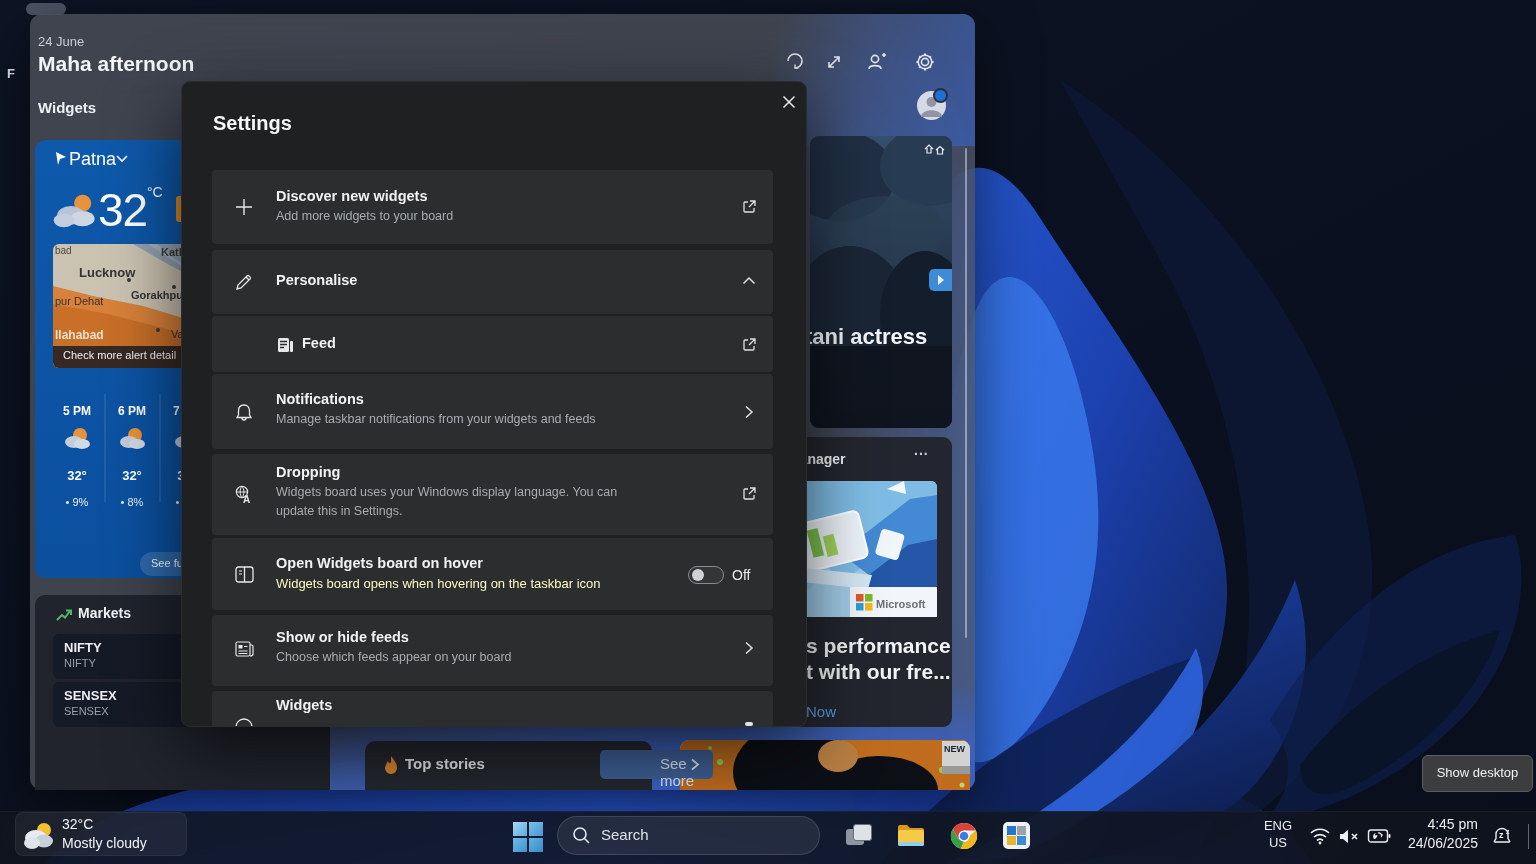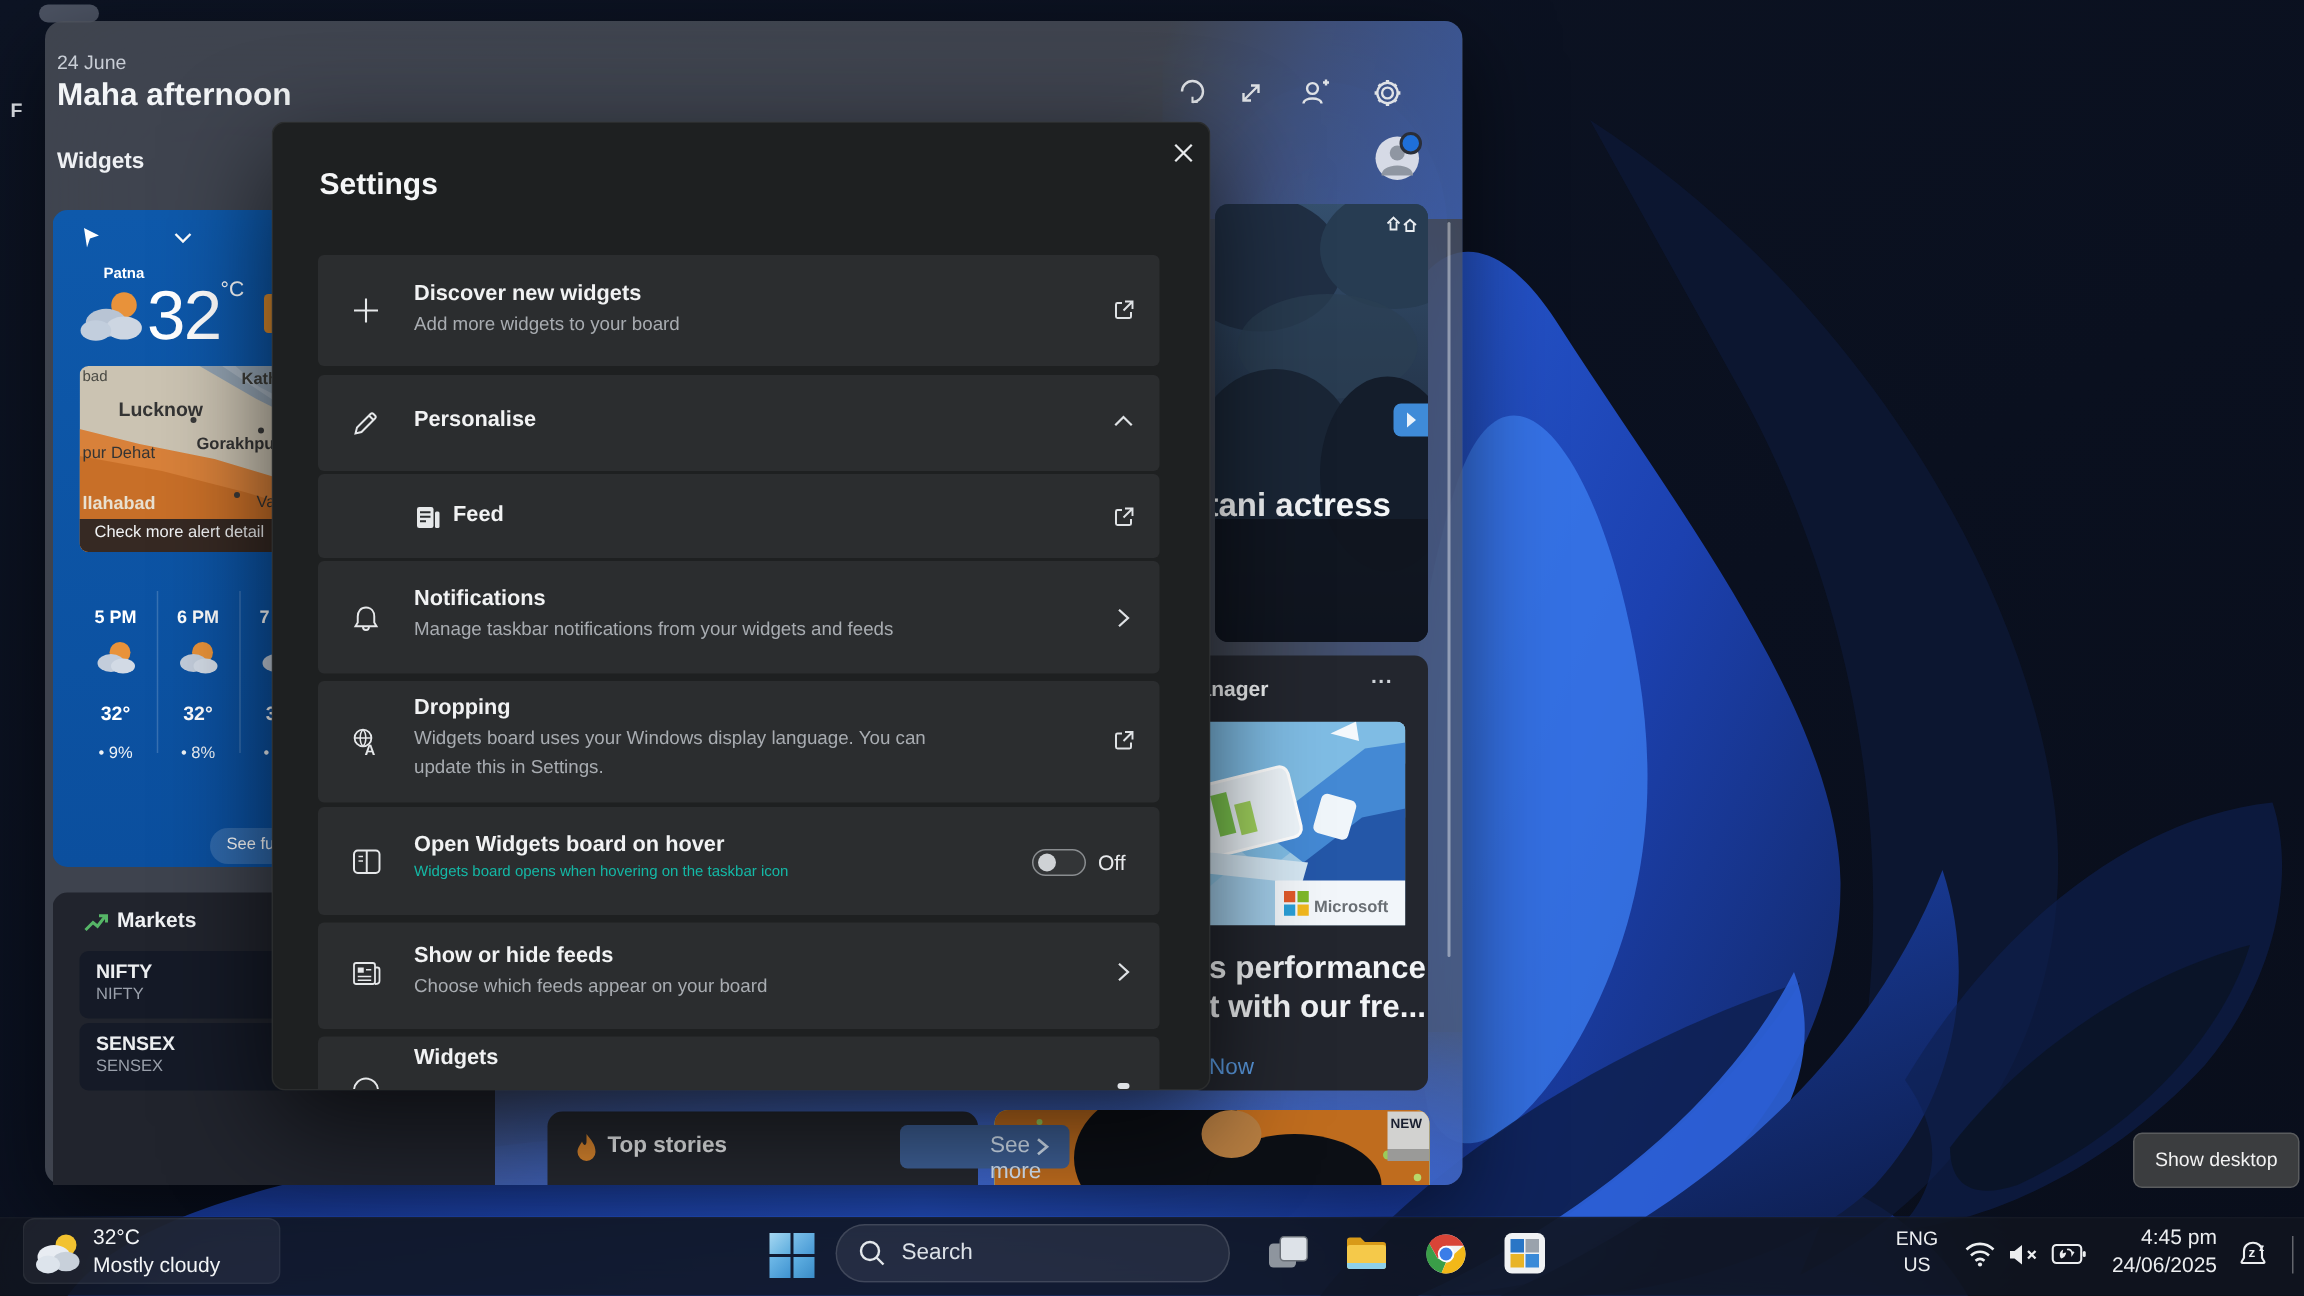--- a/index.html
+++ b/index.html
@@ -92,21 +92,21 @@
     <circle cx="14.5" cy="11" r="5" fill="#8f96a2"></circle>
     <path d="M 4,26 C 4,17 25,17 25,26" fill="#8f96a2"></path>
   </svg>
   <div class="abs" style="left:903px;top:74px;width:15px;height:15px;border-radius:50%;background:#1f6fd8;border:2px solid #2a2e38;"></div>
 </div>
 
 <div class="abs" style="left:35px;top:140px;width:300px;height:438px;border-radius:10px;background:linear-gradient(180deg,#0e59ab,#0b4f9e);z-index:3;overflow:hidden;">
   <svg class="abs" style="left:14px;top:8px" width="120" height="24" viewBox="0 0 120 24">
     <path d="M 7,4 L 17,9 L 11,11 L 9,17 Z" fill="#fff"></path>
   </svg>
-  <div class="abs" style="left:34px;top:9px;color:#fff;font-size:10px;font-weight:bold;margin-top:28px;">Patna</div>
+  <div class="abs" style="left:34px;top:9px;color:#fff;font-size:18px;font-weight:normal;">Patna</div>
   <svg class="abs" style="left:80px;top:14px" width="14" height="10" viewBox="0 0 14 10">
         <path d="M 2,2 L 7,7 L 12,2" stroke="#fff" stroke-width="1.6" fill="none"></path>
       </svg>
 
   <svg class="abs" style="left:17px;top:50px" width="46" height="42" viewBox="0 0 54 46">
     <circle cx="36" cy="14" r="10" fill="#e8923a"></circle>
     <ellipse cx="22" cy="28" rx="16" ry="11" fill="#b8c4d4"></ellipse>
     <ellipse cx="36" cy="32" rx="14" ry="9" fill="#cdd6e2"></ellipse>
     <ellipse cx="14" cy="34" rx="12" ry="8" fill="#c2cedd"></ellipse>
   </svg>
@@ -255,21 +255,21 @@
   <div class="abs" style="left:14px;top:197px;color:#f2f4f6;font-size:21px;font-weight:bold;">s performance</div>
   <div class="abs" style="left:14px;top:223px;color:#f2f4f6;font-size:21px;font-weight:bold;">t with our fre...</div>
   <div class="abs" style="left:14px;top:266px;color:#5a9ae0;font-size:15px;">Now</div>
 </div>
 
 <div class="abs" style="left:365px;top:741px;width:287px;height:49px;border-radius:10px 10px 0 0;background:#24272e;z-index:3;"></div>
 <svg class="abs" style="left:383px;top:755px;z-index:3" width="16" height="20" viewBox="0 0 16 20">
   <path d="M 8,1 C 11,5 14,8 14,13 A 6,6 0 0 1 2,13 C 2,10 4,8 5,6 C 6,9 8,9 8,6 C 8,4 8,2 8,1 Z" fill="#d8852e"></path>
 </svg>
 <div class="abs" style="left:405px;top:755px;color:#e8eaec;font-size:15px;font-weight:bold;z-index:3;">Top stories</div>
-<div class="abs" style="left:663px;top:740px;width:290px;height:50px;border-radius:9px 9px 0 0;background:#fde047;z-index:3;overflow:hidden;">
+<div class="abs" style="left:680px;top:740px;width:290px;height:50px;border-radius:9px 9px 0 0;background:#fde047;z-index:3;overflow:hidden;">
   <svg width="290" height="50" viewBox="0 0 290 50">
     <rect width="290" height="50" fill="#bf6c1e"></rect>
     <ellipse cx="115" cy="32" rx="62" ry="48" fill="#0c0f15"></ellipse>
     <ellipse cx="200" cy="50" rx="58" ry="34" fill="#0c0f15"></ellipse>
     <ellipse cx="158" cy="16" rx="20" ry="16" fill="#b97f42"></ellipse>
     <circle cx="40" cy="22" r="3" fill="#9acb5a"></circle>
         <circle cx="262" cy="30" r="3" fill="#9acb5a"></circle>
     <circle cx="282" cy="45" r="2.5" fill="#b8d86a"></circle>
         <circle cx="30" cy="8" r="2" fill="#9acb5a"></circle>
     <rect x="262" y="1" width="28" height="25" fill="#d2d2d0"></rect>
@@ -345,21 +345,21 @@
         <path d="M 7,3 L 4,3 Q 3,3 3,4 L 3,12 Q 3,13 4,13 L 12,13 Q 13,13 13,12 L 13,9 M 9,2 L 14,2 L 14,7 M 14,2 L 8,8" stroke="#dfe2e5" stroke-width="1.3" fill="none"></path>
       </svg>
 
   <div class="abs" style="left:30px;top:456px;width:561px;height:72px;background:#2b2d2f;border-radius:4px;"></div>
   <svg class="abs" style="left:53px;top:484px" width="19" height="17" viewBox="0 0 19 17">
     <rect x="1" y="1" width="17" height="15" rx="2.5" stroke="#e6e8ea" stroke-width="1.3" fill="none"></rect>
     <line x1="9.5" y1="1" x2="9.5" y2="16" stroke="#e6e8ea" stroke-width="1.3"></line>
     <path d="M 4,5 L 7,5 M 4,8 L 7,8" stroke="#e6e8ea" stroke-width="1.1"></path>
   </svg>
   <div class="abs" style="left:94px;top:473px;color:#f1f2f3;font-size:14.5px;font-weight:bold;">Open Widgets board on hover</div>
-  <div class="abs" style="left:94px;top:494px;color:#14b8a6;font-size:10px;">Widgets board opens when hovering on the taskbar icon</div>
+  <div class="abs" style="left:94px;top:494px;color:#fef9c3;font-size:13px;">Widgets board opens when hovering on the taskbar icon</div>
   <div class="abs" style="left:506px;top:484px;width:36px;height:18px;border-radius:10px;background:#333537;border:1px solid #8a8d90;"></div>
   <div class="abs" style="left:510px;top:487px;width:12px;height:12px;border-radius:50%;background:#cfd2d5;"></div>
   <div class="abs" style="left:550px;top:485px;color:#e8eaec;font-size:14px;">Off</div>
 
   <div class="abs" style="left:30px;top:533px;width:561px;height:71px;background:#2b2d2f;border-radius:4px;"></div>
   <svg class="abs" style="left:53px;top:559px" width="19" height="16" viewBox="0 0 19 16">
     <rect x="1" y="1" width="14" height="14" rx="1.5" stroke="#e6e8ea" stroke-width="1.2" fill="none"></rect>
     <path d="M 15,4 L 16.5,4 Q 18,4 18,5.5 L 18,13 Q 18,15 15,15" stroke="#e6e8ea" stroke-width="1.2" fill="none"></path>
     <rect x="3.5" y="4" width="4" height="3.5" fill="#e6e8ea"></rect>
     <path d="M 9,5.5 L 12.5,5.5 M 3.5,10 L 12.5,10 M 3.5,12.5 L 12.5,12.5" stroke="#e6e8ea" stroke-width="1.1"></path>

